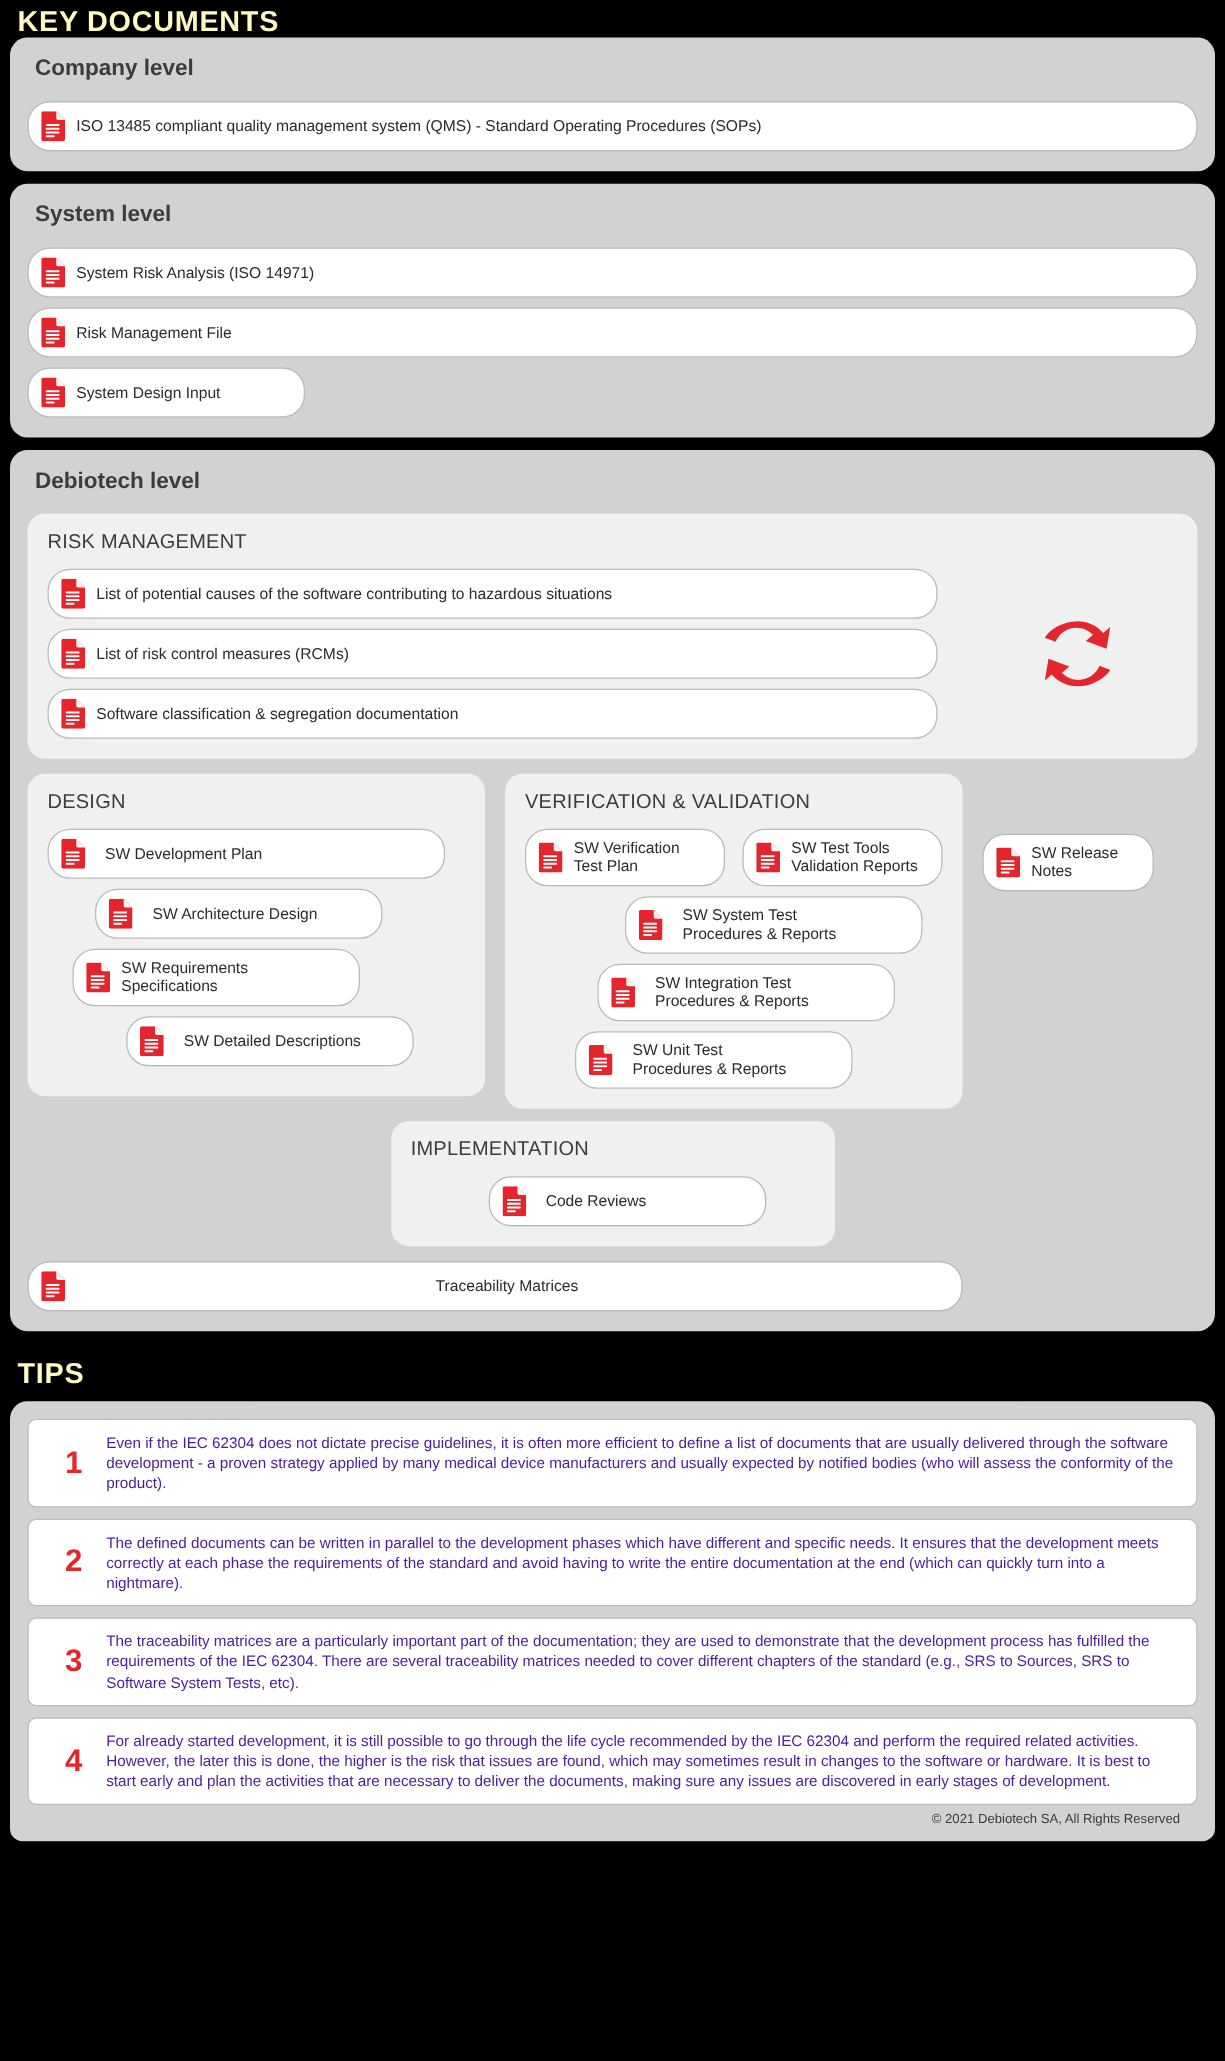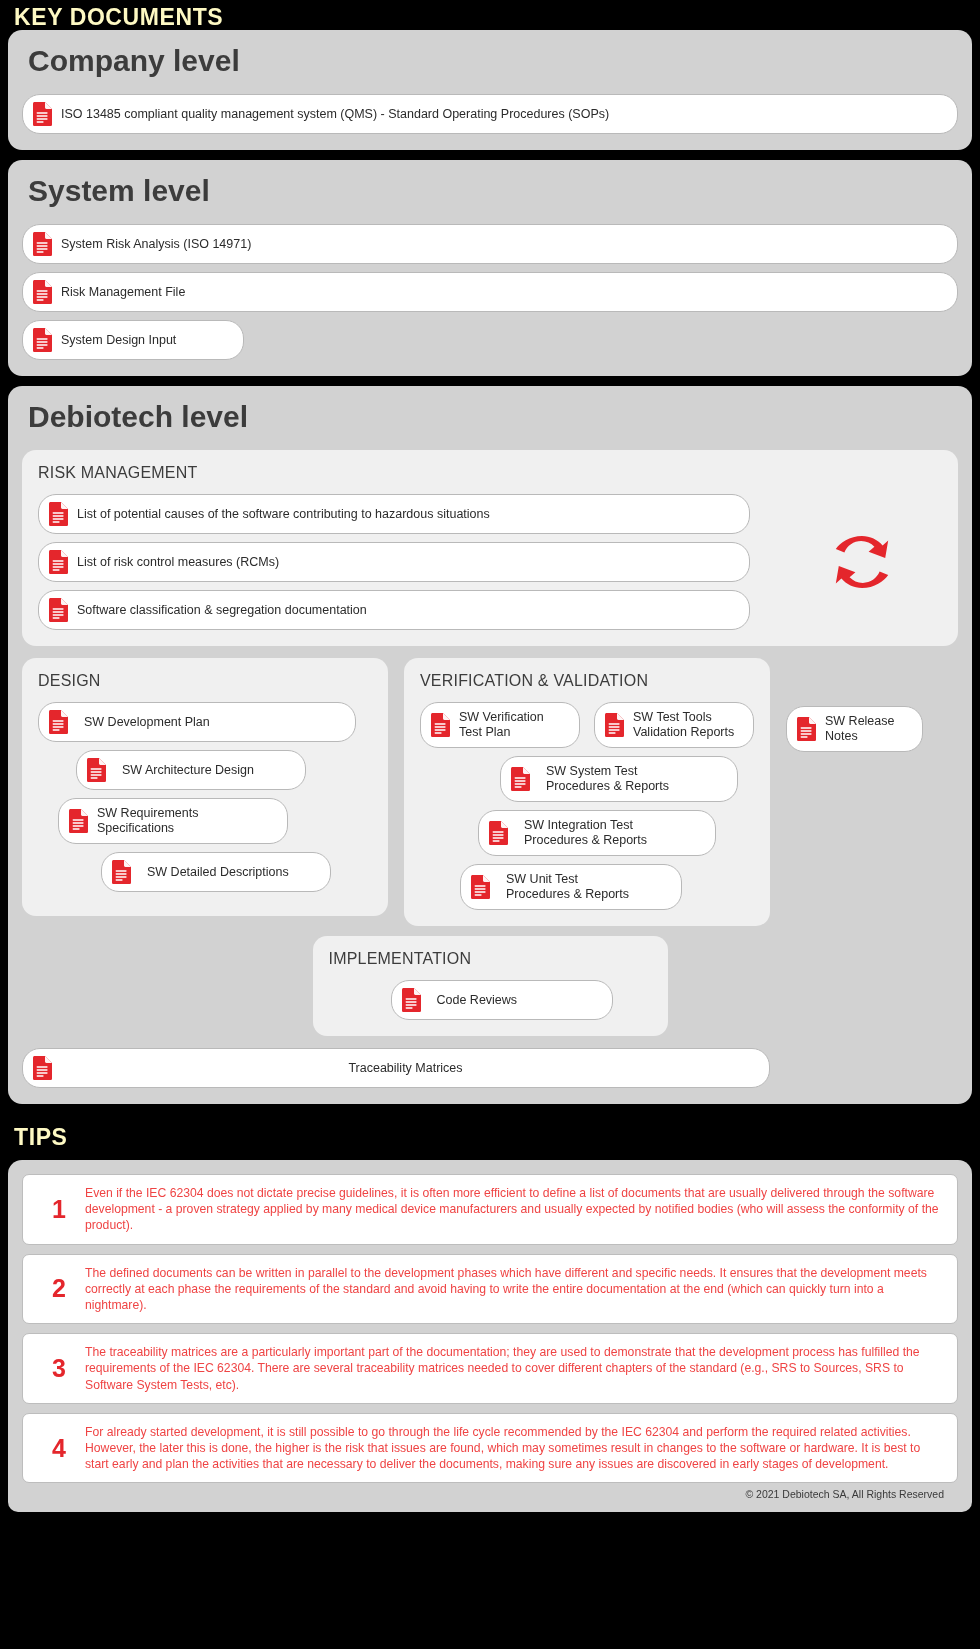--- a/index.html
+++ b/index.html
@@ -37,21 +37,21 @@
 
   
   .level {
     background: #d2d2d2;
     border-radius: 14px;
     margin: 0 8px 10px 8px;
     padding: 12px 14px 16px 14px;
     position: relative;
   }
   .level-title {
-    font-size: 30px;
+    font-size: 18px;
     font-weight: bold;
     color: #3c3c3c;
     margin: 2px 0 16px 6px;
   }
 
   
   .doc {
     background: #ffffff;
     border: 1px solid #b9b9b9;
     border-radius: 18px;
@@ -128,21 +128,21 @@
   .tip-num {
     flex: 0 0 52px;
     text-align: center;
     color: #e4262c;
     font-size: 25px;
     font-weight: bold;
   }
   .tip-text {
     font-size: 12.2px;
     line-height: 16.2px;
-    color: #ef4444;
+    color: #4c1d95;
   }
 
   .footer {
     text-align: right;
     font-size: 10.5px;
     color: #3a3a3a;
     padding: 3px 14px 4px 0;
     background: #d2d2d2;
   }
 </style>

